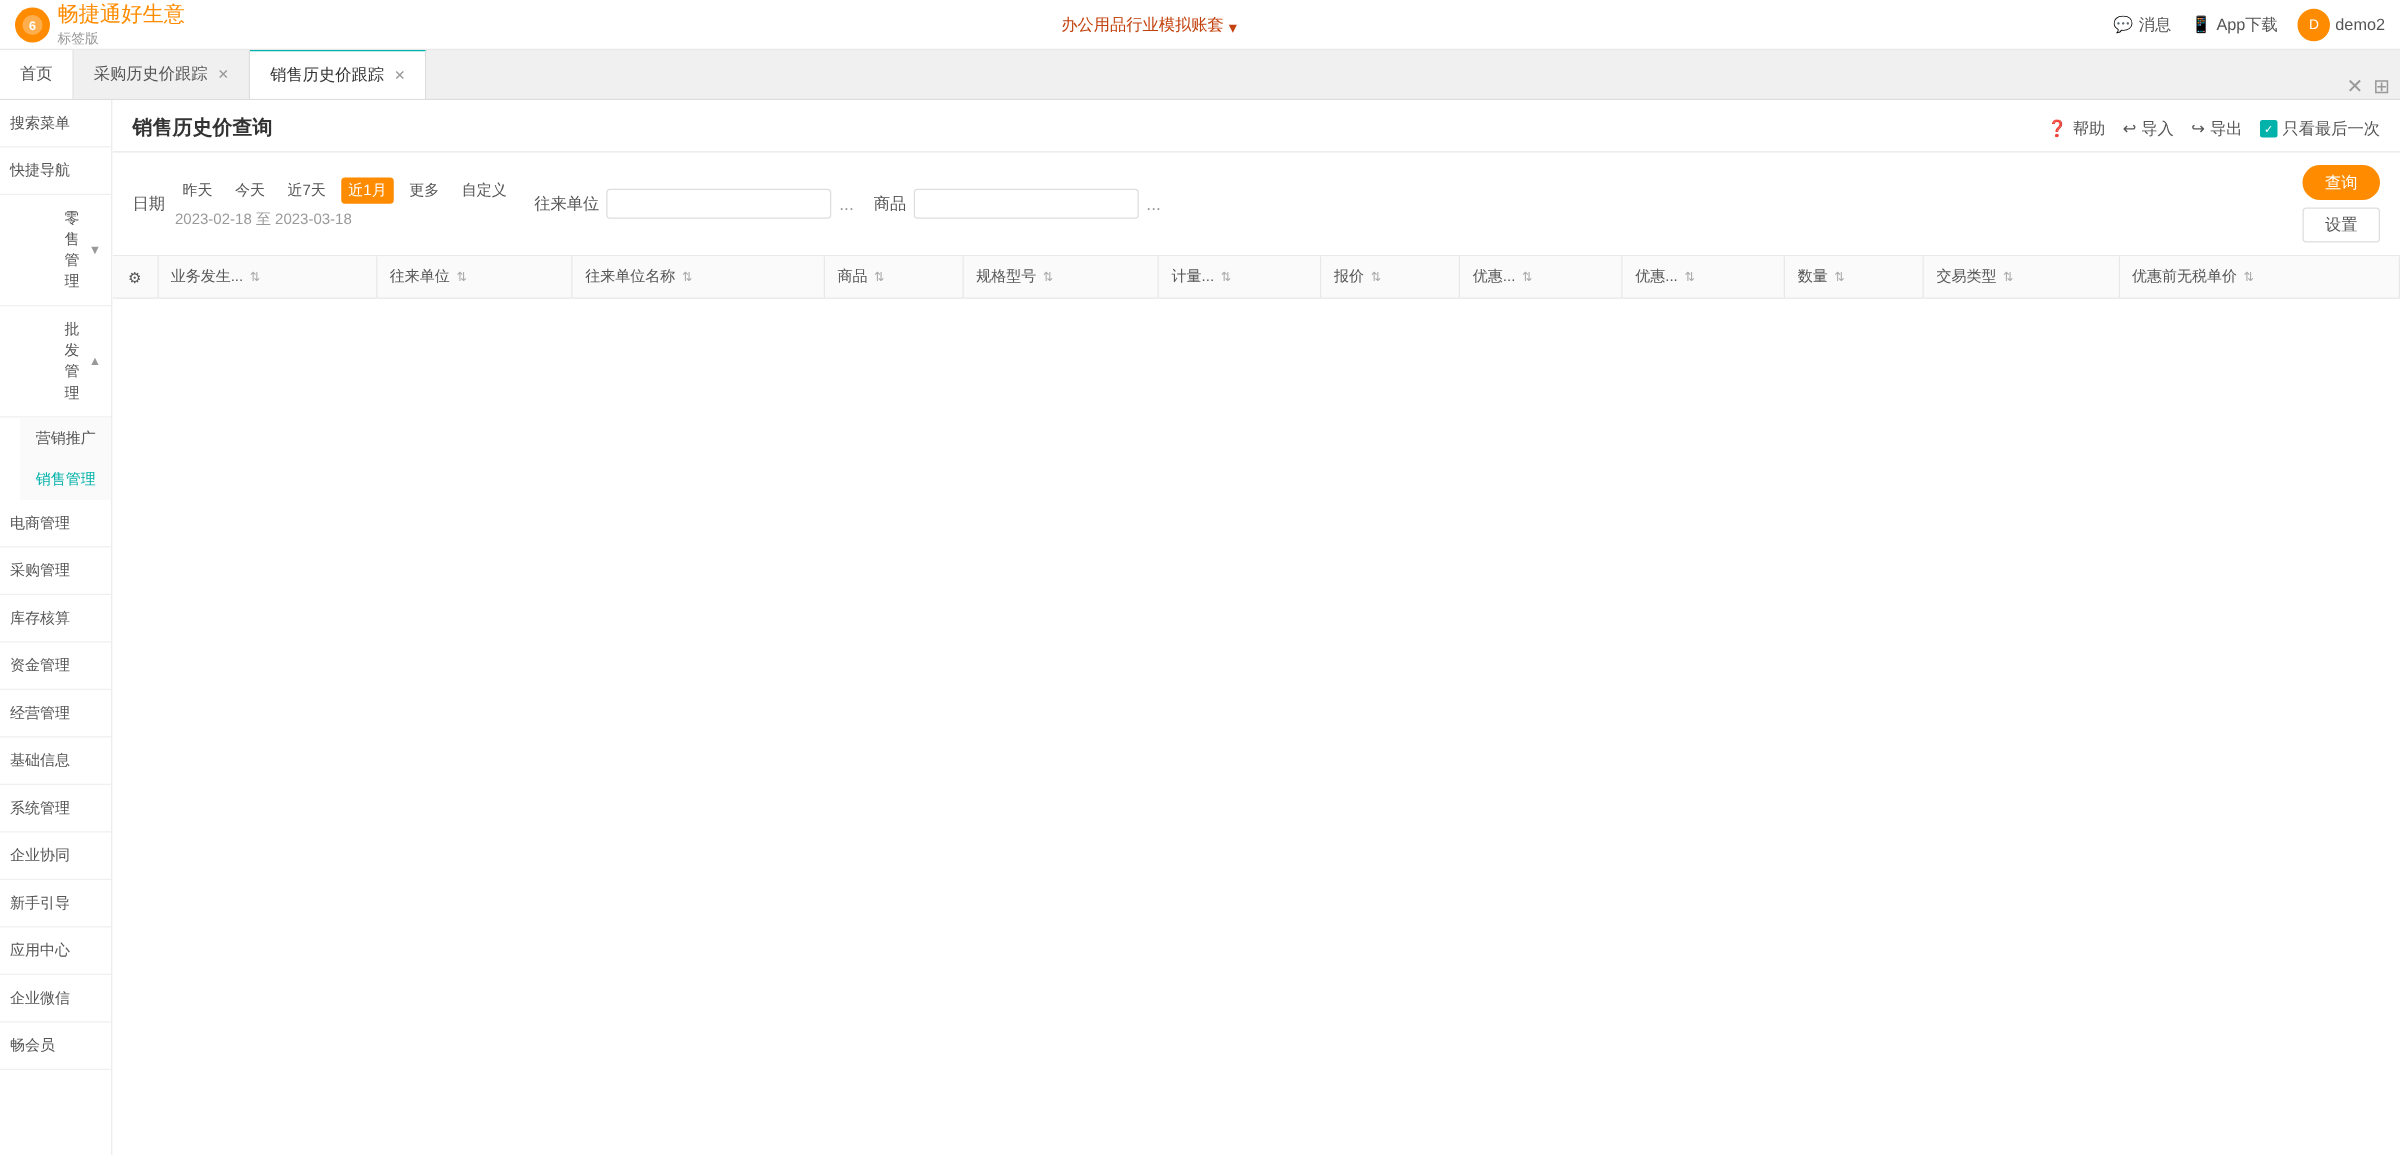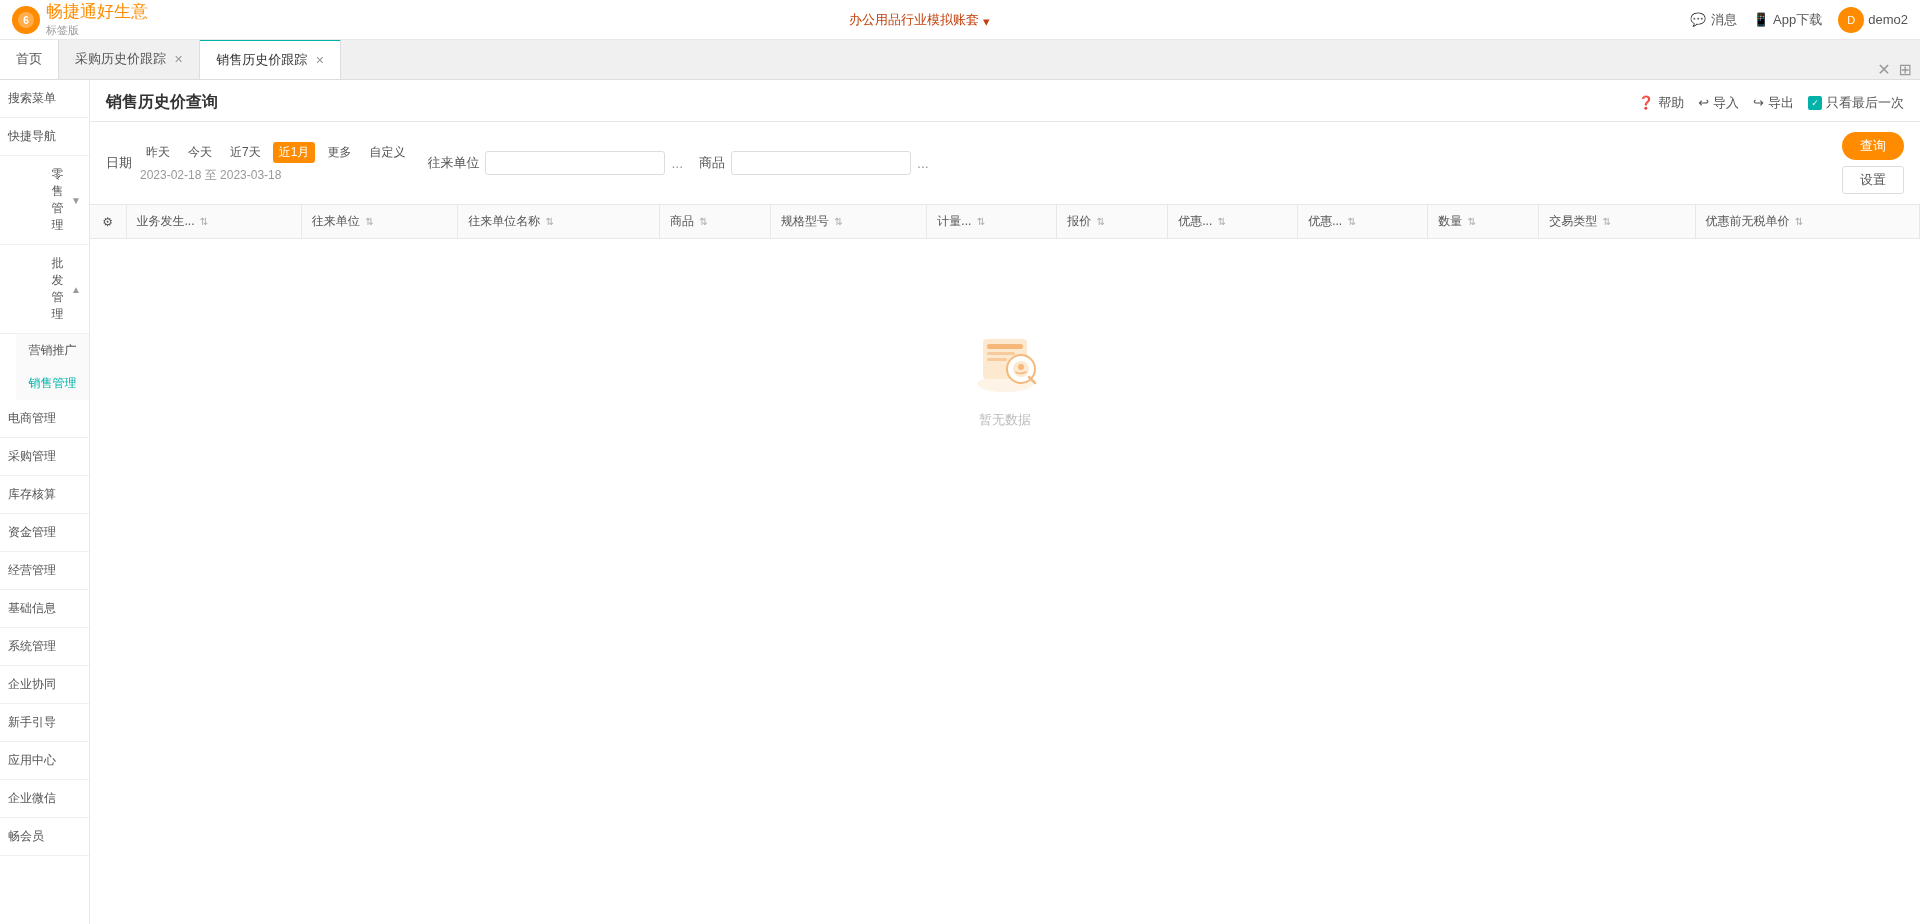--- a/index.html
+++ b/index.html
@@ -616,30 +616,15 @@
             <th>
               <span>优惠前无税单价</span>
               <span class="sort-icon">⇅</span>
             </th>
           </tr>
         </thead>
         <tbody>
         </tbody>
       </table>
 
-      <div class="empty-state">
-        <svg class="empty-icon" viewBox="0 0 80 80" fill="none" xmlns="http://www.w3.org/2000/svg">
-          <ellipse cx="40" cy="65" rx="28" ry="8" fill="#fde8d0" opacity="0.5"></ellipse>
-          <rect x="18" y="20" width="44" height="40" rx="4" fill="#fde8d0"></rect>
-          <rect x="22" y="25" width="36" height="5" rx="2" fill="#f5b87a"></rect>
-          <rect x="22" y="33" width="28" height="3" rx="1.5" fill="#f5b87a" opacity="0.6"></rect>
-          <rect x="22" y="39" width="20" height="3" rx="1.5" fill="#f5b87a" opacity="0.6"></rect>
-          <circle cx="56" cy="50" r="14" fill="#fff" stroke="#f5b87a" stroke-width="2"></circle>
-          <circle cx="56" cy="50" r="8" fill="#fde8d0"></circle>
-          <line x1="64" y1="58" x2="70" y2="64" stroke="#f5b87a" stroke-width="2.5" stroke-linecap="round"></line>
-          <circle cx="56" cy="48" r="3" fill="#f5b87a"></circle>
-          <path d="M51 53 Q54 56 61 53" stroke="#f5b87a" stroke-width="1.5" fill="none" stroke-linecap="round"></path>
-        </svg>
-        <span class="empty-text">暂无数据</span>
-      </div>
     </div>
   </div>
 </div>
 
 </body></html>

